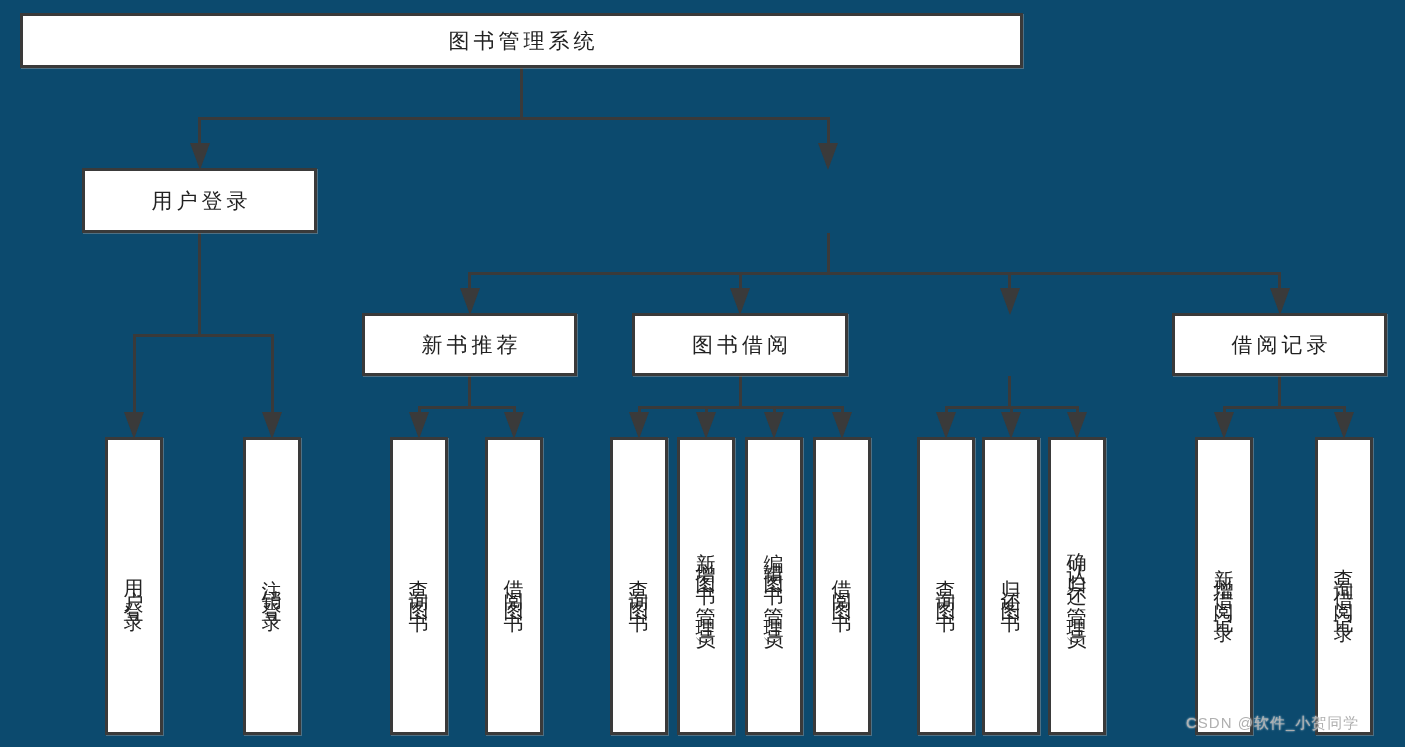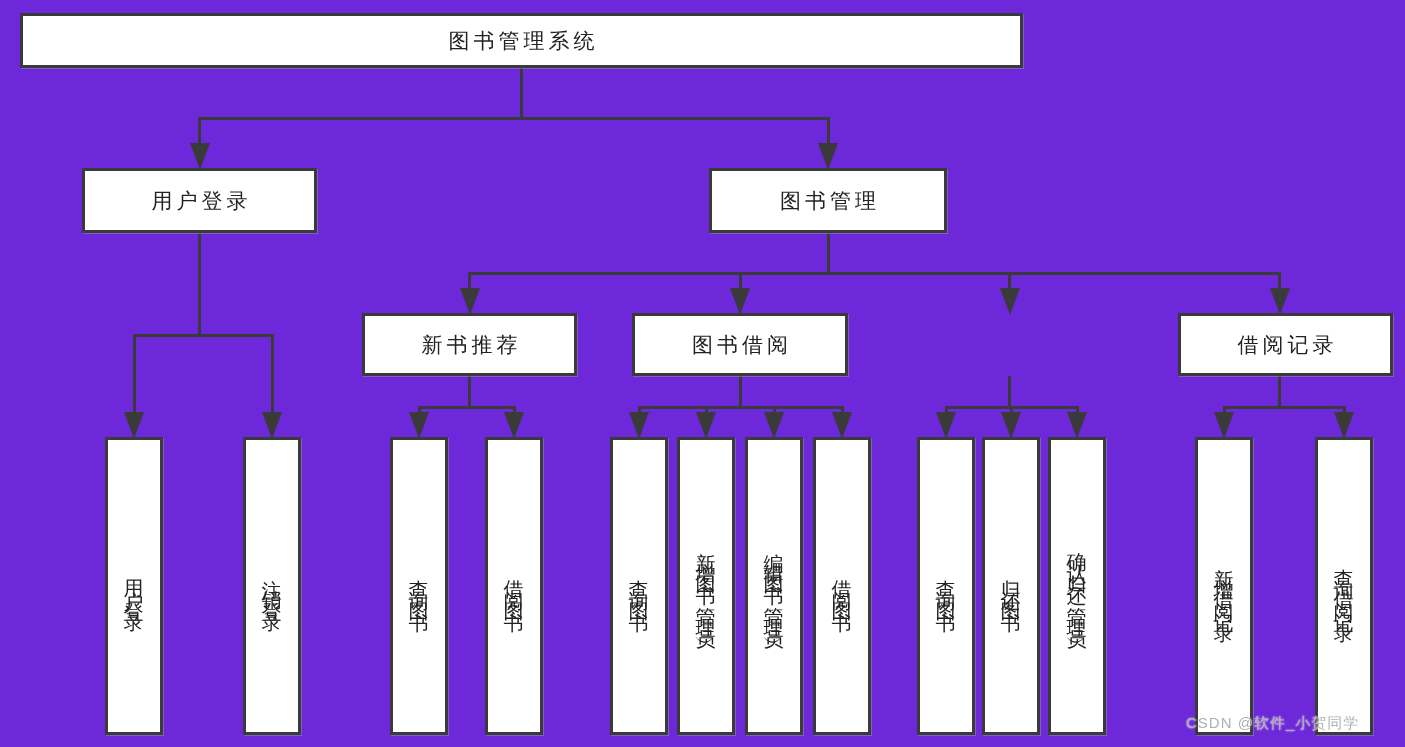--- a/index.html
+++ b/index.html
@@ -56,21 +56,21 @@
     font-size: 15px;
     color: var(--watermark-color, #b0b0b0);
     white-space: nowrap;
     letter-spacing: 1px;
     text-shadow: 0 0 2px #ffffff;
   }
 </style>
 </head>
 <body>
 
-<div id="stage" style="--line-color: #3a3a3a; --text-color: #222222; --watermark-color: #b0b0b0; background: #6d28d9;">
+<div id="stage" style="--line-color: #3a3a3a; --text-color: #222222; --watermark-color: #b0b0b0; background: #0c4a6e;">
     <div class="line" style="left: 520px; top: 68px; width: 3px; height: 51.5px;"></div>
     <div class="line" style="left: 198px; top: 116.5px; width: 631.5px; height: 3px;"></div>
     <div class="line" style="left: 198px; top: 118px; width: 3px; height: 29px;"></div>
     <div class="arrowhead" style="left: 189.5px; top: 143px;"></div>
     <div class="line" style="left: 826.5px; top: 118px; width: 3px; height: 29px;"></div>
     <div class="arrowhead" style="left: 818px; top: 143px;"></div>
     <div class="line" style="left: 198px; top: 233px; width: 3px; height: 103.5px;"></div>
     <div class="line" style="left: 132.5px; top: 333.5px; width: 141px; height: 3px;"></div>
     <div class="line" style="left: 132.5px; top: 335px; width: 3px; height: 81px;"></div>
     <div class="arrowhead" style="left: 124px; top: 412px;"></div>
@@ -115,30 +115,27 @@
     <div class="line" style="left: 1222.5px; top: 407px; width: 3px; height: 9px;"></div>
     <div class="arrowhead" style="left: 1214px; top: 412px;"></div>
     <div class="line" style="left: 1342.5px; top: 407px; width: 3px; height: 9px;"></div>
     <div class="arrowhead" style="left: 1334px; top: 412px;"></div>
     <div class="node h" style="left: 20px; top: 13px; width: 1003px; height: 55px;">
       <span class="label">图书管理系统</span>
     </div>
     <div class="node h" style="left: 82px; top: 168px; width: 235px; height: 65px;">
       <span class="label">用户登录</span>
     </div>
-    <div class="node h" style="left: 709px; top: 168px; width: 238px; height: 65px;">
-      <span class="label">图书管理</span>
-    </div>
     <div class="node h" style="left: 362px; top: 313px; width: 215px; height: 63px;">
       <span class="label">新书推荐</span>
     </div>
     <div class="node h" style="left: 632px; top: 313px; width: 216px; height: 63px;">
       <span class="label">图书借阅</span>
     </div>
-    <div class="node h" style="left: 1172px; top: 313px; width: 215px; height: 63px; margin-left: 6px;">
+    <div class="node h" style="left: 1172px; top: 313px; width: 215px; height: 63px;">
       <span class="label">借阅记录</span>
     </div>
     <div class="node v" style="left: 105px; top: 437px; width: 58px; height: 298px;">
       <span class="label">用户登录</span>
     </div>
     <div class="node v" style="left: 243px; top: 437px; width: 58px; height: 298px;">
       <span class="label">注销登录</span>
     </div>
     <div class="node v" style="left: 390px; top: 437px; width: 58px; height: 298px;">
       <span class="label">查询图书</span>

